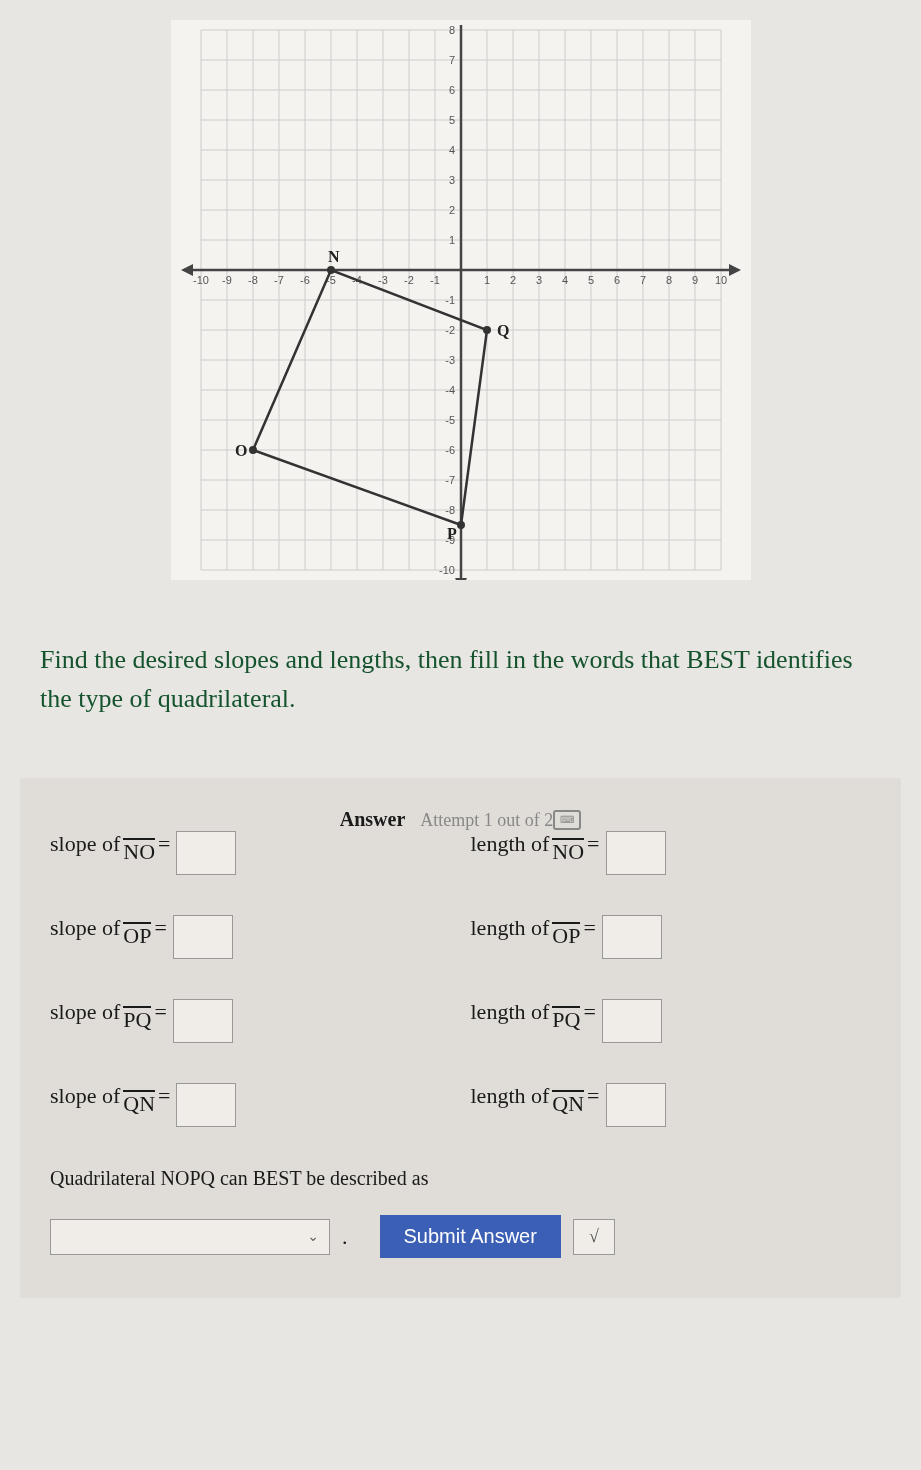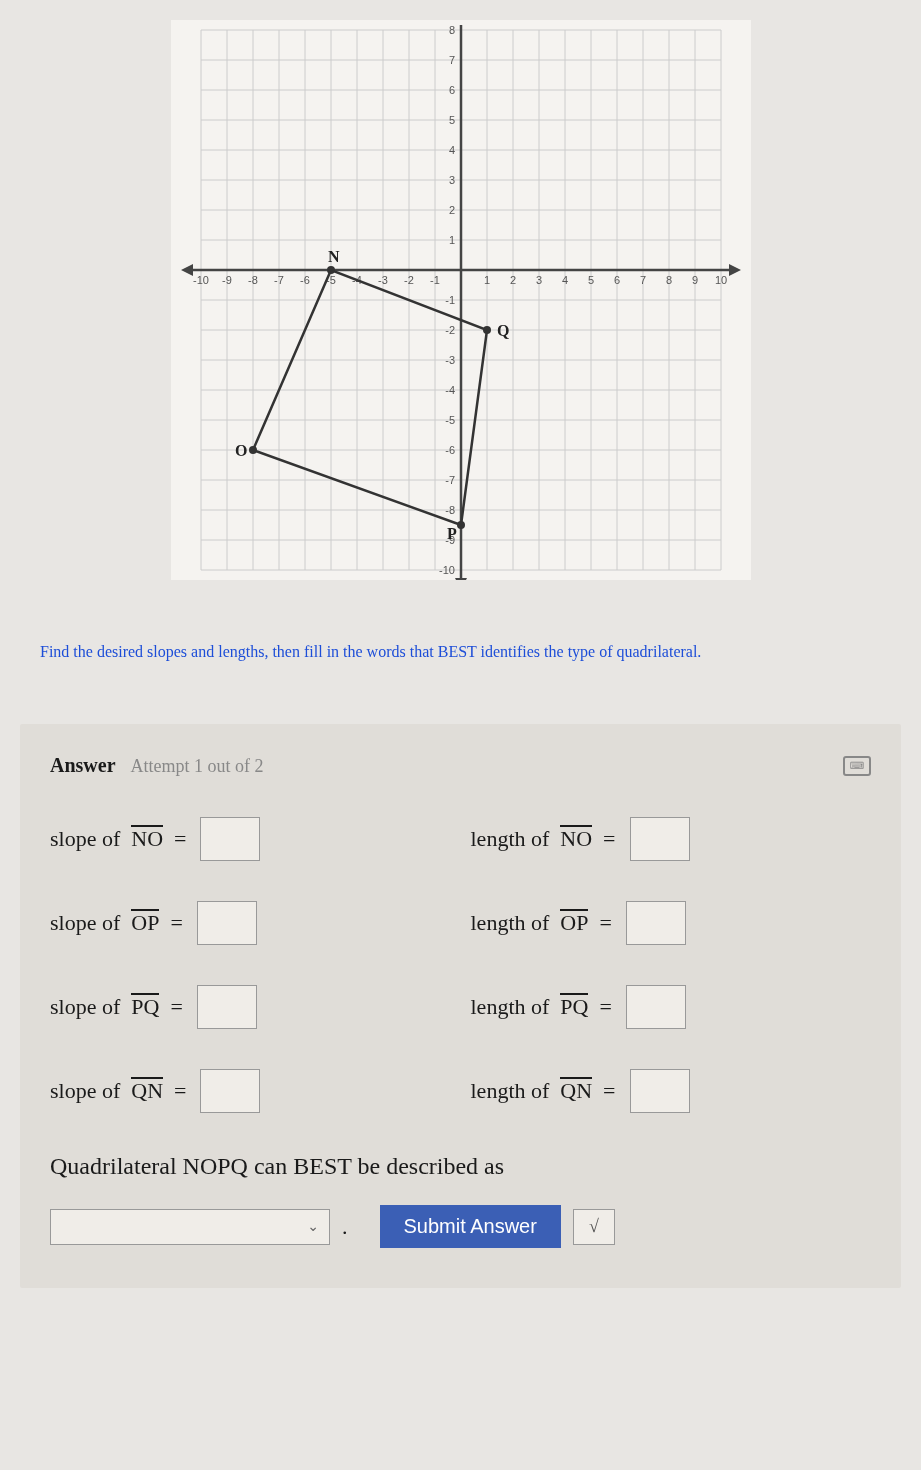--- a/index.html
+++ b/index.html
@@ -16,36 +16,35 @@
       justify-content: center;
     }
     .graph {
       position: relative;
       width: 580px;
       height: 560px;
       background: #f5f3f0;
     }
     .instruction {
       padding: 20px 40px 30px 40px;
-      font-size: 16px;
+      font-size: 26px;
       line-height: 1.5;
-      color: #1d4ed8;
+      color: #14532d;
     }
     .answer-section {
       background: #e0ddd8;
       margin: 30px 20px 0 20px;
       padding: 30px 30px 40px 30px;
       border-radius: 2px;
     }
     .answer-header {
       font-size: 20px;
-      margin-bottom: 40px;
-      display: flex;
-      align-items: center;
-      justify-content: space-between;
+      display: flex;
+      align-items: center;
+      justify-content: center;
     }
     .answer-label {
       font-weight: bold;
       color: #1a1a1a;
       margin-right: 10px;
     }
     .attempt {
       color: #888;
       font-size: 18px;
       flex-grow: 1;
@@ -62,24 +61,22 @@
       color: #888;
     }
     .inputs-grid {
       display: grid;
       grid-template-columns: 1fr 1fr;
       gap: 40px 20px;
       margin-bottom: 40px;
     }
     .input-row {
       display: flex;
-      align-items: center;
       font-size: 22px;
       color: #1a1a1a;
-      gap: 8px;
     }
     .segment {
       position: relative;
       display: inline-block;
       margin: 8px 3px;
     }
     .segment::before {
       content: '';
       position: absolute;
       top: -1px;
@@ -91,21 +88,21 @@
     .answer-input {
       width: 60px;
       height: 44px;
       border: 1.5px solid #999;
       background: #f0ede8;
       font-size: 18px;
       text-align: center;
       margin-left: 6px;
     }
     .conclusion {
-      font-size: 24px;
+      font-size: 20px;
       color: #1a1a1a;
       margin-bottom: 25px;
       margin-top: 20px;
     }
     .bottom-row {
       display: flex;
       align-items: center;
       gap: 12px;
     }
     .dropdown {

